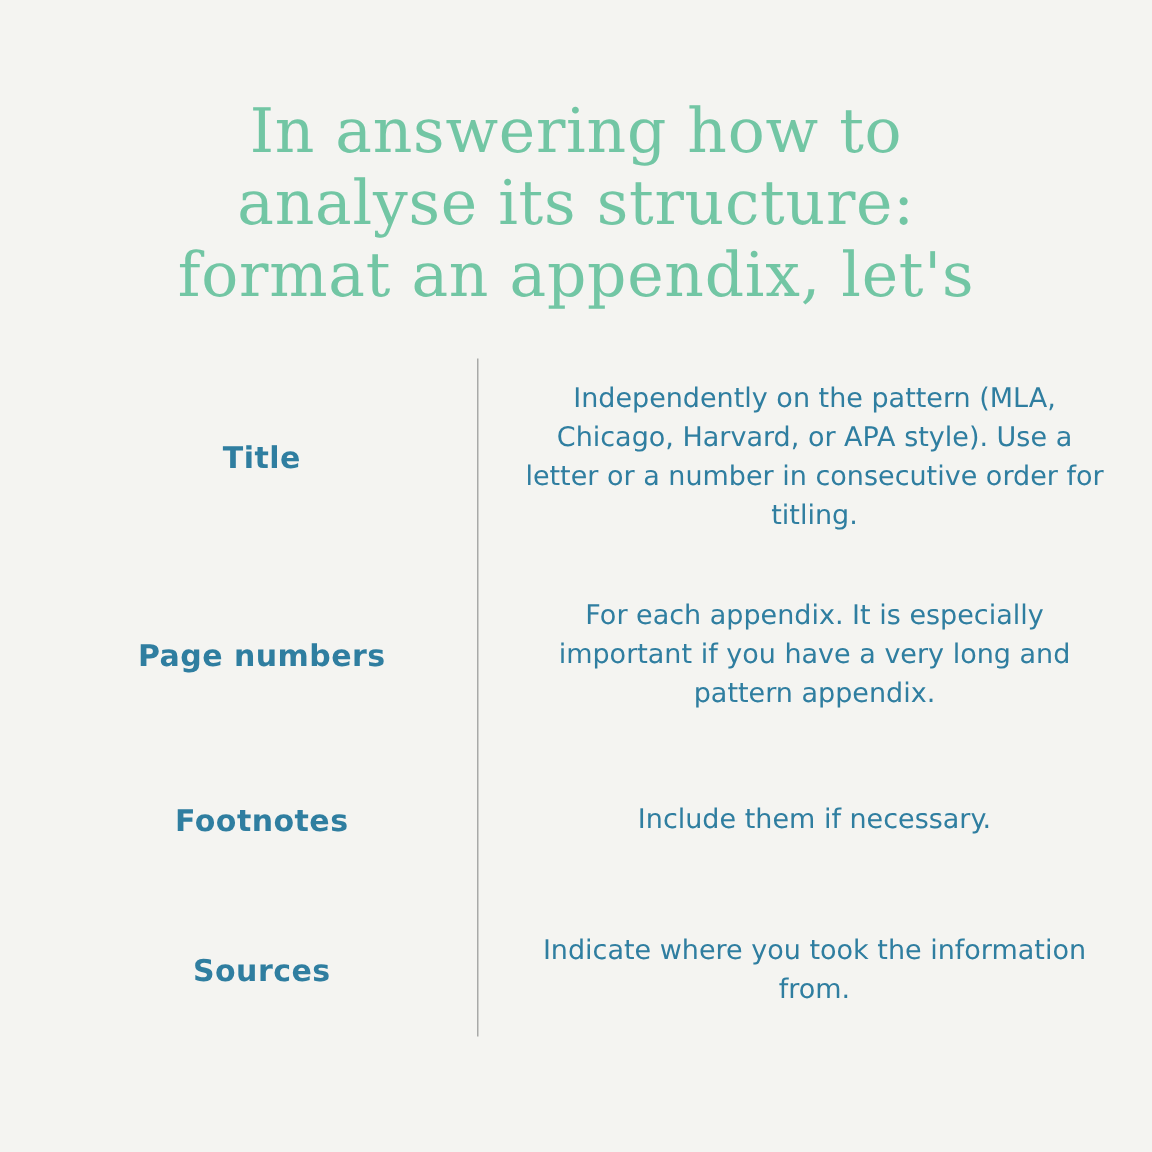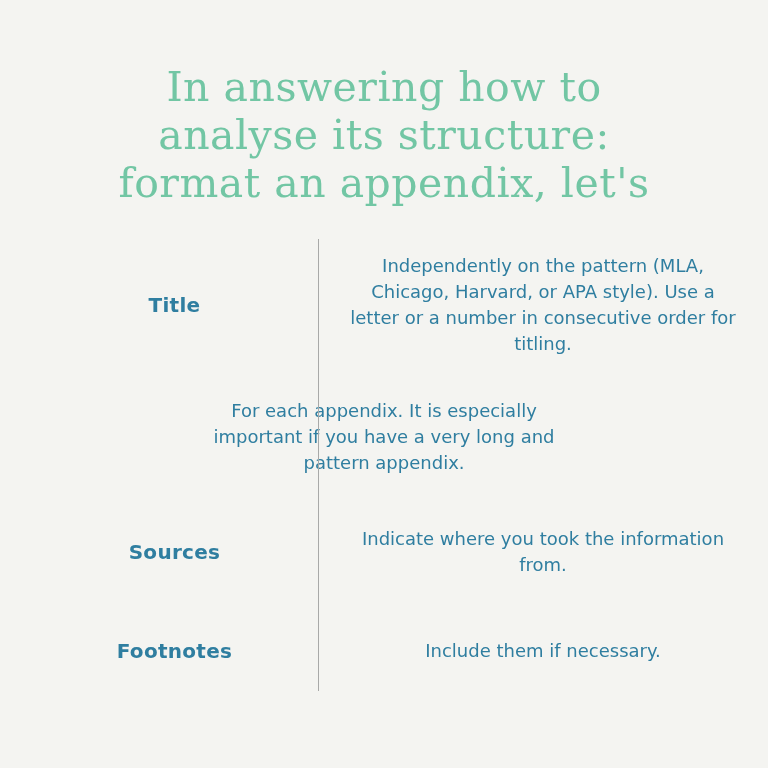--- a/index.html
+++ b/index.html
@@ -101,37 +101,40 @@
     <div class="row r1">
       <div class="label-cell">
         <span class="label">Title</span>
       </div>
       <div class="desc-cell">
         <span class="desc">Independently on the pattern (MLA, Chicago, Harvard, or APA style). Use a letter or a number in consecutive order for titling.</span>
       </div>
     </div>
 
     <div class="row r2">
+      <div class="label-cell">
+        <span class="label">Page numbers</span>
+      </div>
       <div class="desc-cell">
         <span class="desc">For each appendix. It is especially important if you have a very long and pattern appendix.</span>
+      </div>
+    </div>
+
+    <div class="row r3">
+      <div class="label-cell">
+        <span class="label">Footnotes</span>
+      </div>
+      <div class="desc-cell">
+        <span class="desc">Include them if necessary.</span>
       </div>
     </div>
 
     <div class="row r4">
       <div class="label-cell">
         <span class="label">Sources</span>
       </div>
       <div class="desc-cell">
         <span class="desc">Indicate where you took the information from.</span>
       </div>
     </div>
 
-    <div class="row r3">
-      <div class="label-cell">
-        <span class="label">Footnotes</span>
-      </div>
-      <div class="desc-cell">
-        <span class="desc">Include them if necessary.</span>
-      </div>
-    </div>
-
   </div>
 </div>
 
 </body></html>

